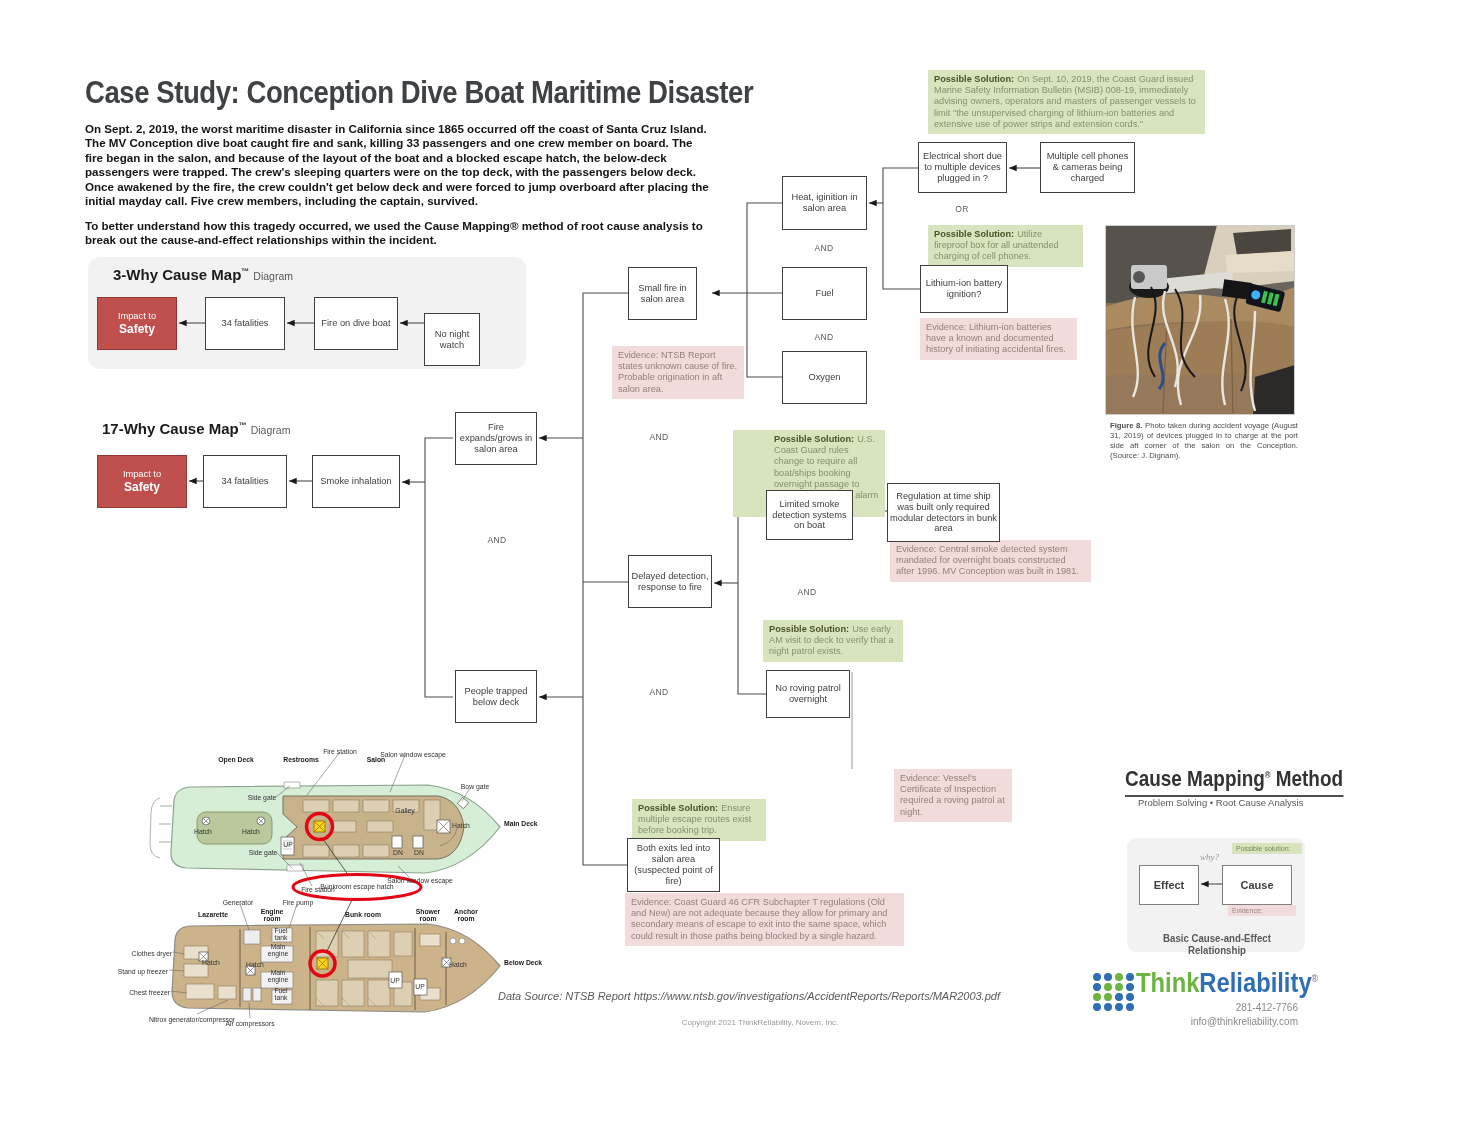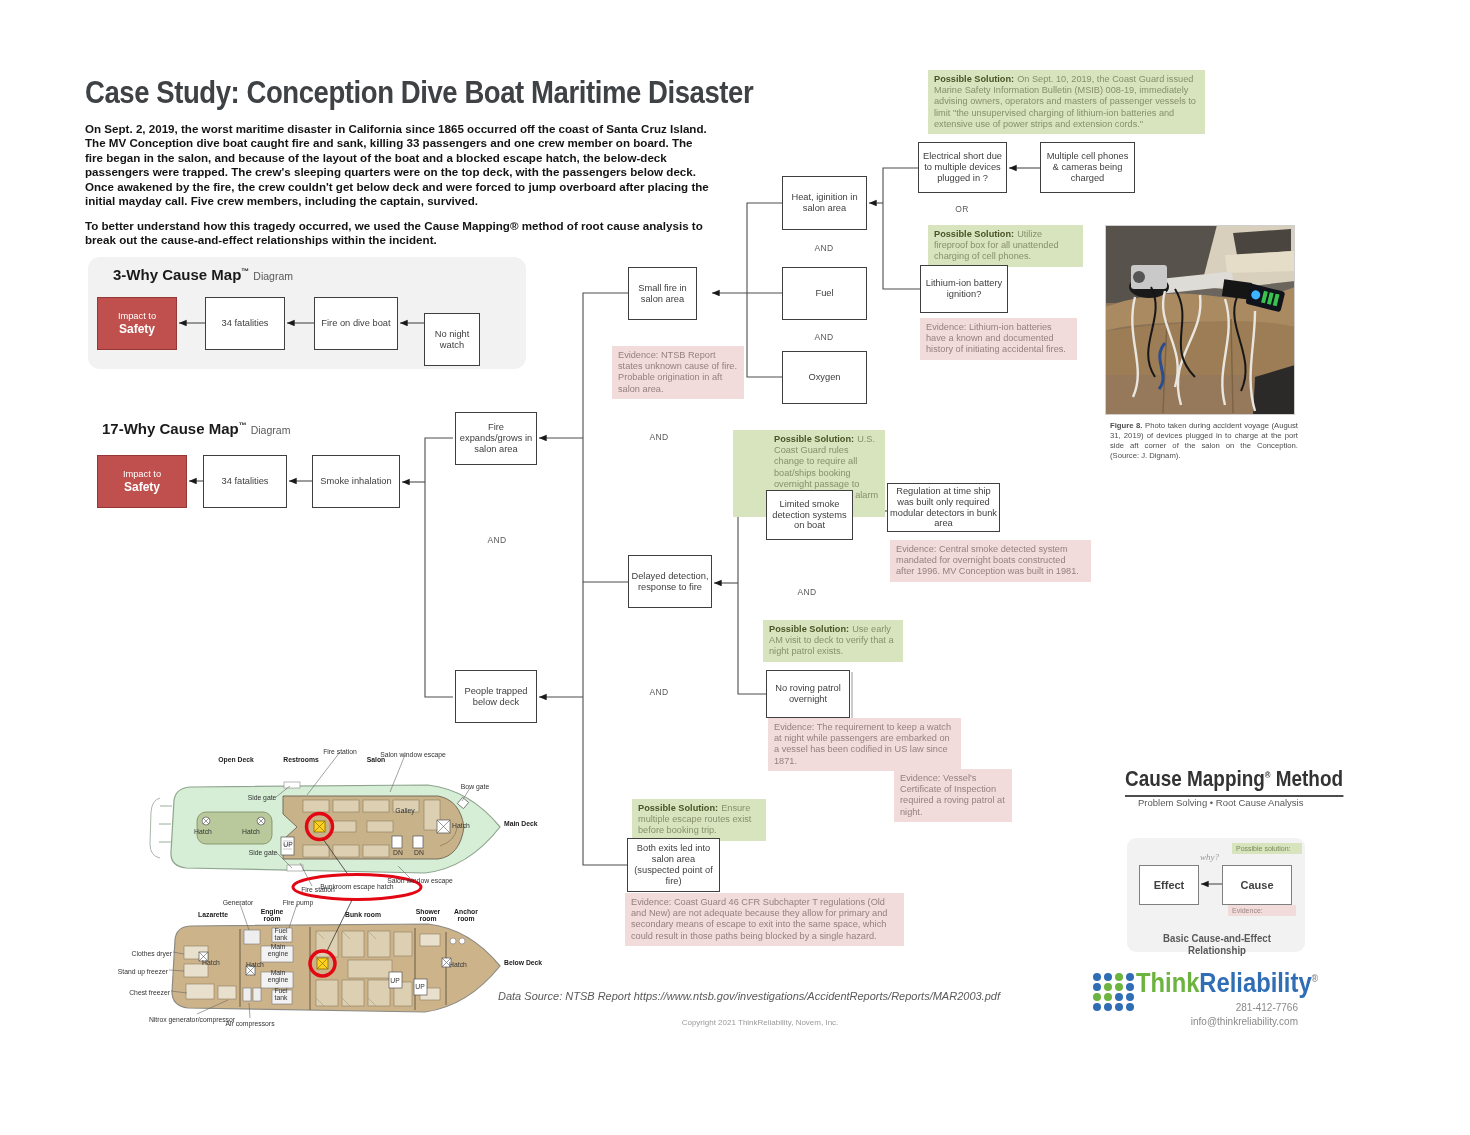--- a/index.html
+++ b/index.html
@@ -141,21 +141,21 @@
   <div class="fbox" style="left:455px;top:670px;width:82px;height:53px;">People trapped below deck</div>
   <div class="fbox" style="left:628px;top:267px;width:69px;height:53px;">Small fire in salon area</div>
   <div class="fbox" style="left:628px;top:555px;width:84px;height:53px;">Delayed detection, response to fire</div>
   <div class="fbox" style="left:782px;top:176px;width:85px;height:54px;">Heat, iginition in salon area</div>
   <div class="fbox" style="left:782px;top:267px;width:85px;height:53px;">Fuel</div>
   <div class="fbox" style="left:782px;top:351px;width:85px;height:53px;">Oxygen</div>
   <div class="fbox" style="left:918px;top:142px;width:89px;height:51px;">Electrical short due to multiple devices plugged in ?</div>
   <div class="fbox" style="left:1040px;top:142px;width:95px;height:51px;">Multiple cell phones &amp; cameras being charged</div>
   <div class="fbox" style="left:920px;top:265px;width:88px;height:48px;">Lithium-ion battery ignition?</div>
   <div class="fbox" style="left:766px;top:490px;width:87px;height:50px;">Limited smoke detection systems on boat</div>
-  <div class="fbox" style="left:887px;top:483px;width:113px;height:49px;">Regulation at time ship was built only required modular detectors in bunk area</div>
+  <div class="fbox" style="left:887px;top:483px;width:113px;height:59px;">Regulation at time ship was built only required modular detectors in bunk area</div>
   <div class="fbox" style="left:766px;top:670px;width:84px;height:48px;">No roving patrol overnight</div>
   <div class="fbox" style="left:627px;top:838px;width:93px;height:54px;">Both exits led into salon area (suspected point of fire)</div>
 
   <div class="and" style="left:497px;top:540px;">AND</div>
   <div class="and" style="left:659px;top:437px;">AND</div>
   <div class="and" style="left:659px;top:692px;">AND</div>
   <div class="and" style="left:824px;top:248px;">AND</div>
   <div class="and" style="left:824px;top:337px;">AND</div>
   <div class="and" style="left:807px;top:592px;">AND</div>
   <div class="and" style="left:962px;top:209px;">OR</div>
@@ -172,21 +172,20 @@
   <div class="sol" style="left:763px;top:620px;width:140px;">
     <b>Possible Solution:</b><span>Use early AM visit to deck to verify that a night patrol exists.</span>
   </div>
   <div class="sol" style="left:632px;top:799px;width:134px;">
     <b>Possible Solution:</b><span>Ensure multiple escape routes exist before booking trip.</span>
   </div>
 
   <div class="ev" style="left:612px;top:322px;width:132px;margin-top:24px;">Evidence: NTSB Report states unknown cause of fire. Probable origination in aft salon area.</div>
   <div class="ev" style="left:920px;top:318px;width:157px;">Evidence: Lithium-ion batteries have a known and documented history of initiating accidental fires.</div>
   <div class="ev" style="left:890px;top:540px;width:201px;">Evidence: Central smoke detected system mandated for overnight boats constructed after 1996. MV Conception was built in 1981.</div>
-  <div class="ev" style="left:768px;top:718px;width:193px;">Evidence: The requirement to keep a watch at night while passengers are embarked on a vessel has been codified in US law since 1871.</div>
   <div class="ev" style="left:894px;top:769px;width:118px;">Evidence: Vessel's Certificate of Inspection required a roving patrol at night.</div>
   <div class="ev" style="left:625px;top:893px;width:279px;">Evidence: Coast Guard 46 CFR Subchapter T regulations (Old and New) are not adequate because they allow for primary and secondary means of escape to exit into the same space, which could result in those paths being blocked by a single hazard.</div>
 
   <svg id="photo-svg" class="abs" style="left:1105px;top:225px;" width="190" height="190" viewBox="0 0 190 190">
     <rect width="190" height="190" fill="#6b655e"></rect>
     <polygon points="0,0 112,0 96,62 0,80" fill="#57524c"></polygon>
     <polygon points="112,0 190,0 190,56 120,64 96,62" fill="#d8cfbc"></polygon>
     <polygon points="128,8 186,4 186,26 132,30" fill="#4a453f"></polygon>
     <polygon points="120,30 190,26 190,46 122,48" fill="#e6ddc8"></polygon>
     <rect y="78" width="190" height="112" fill="#8a7257"></rect>

